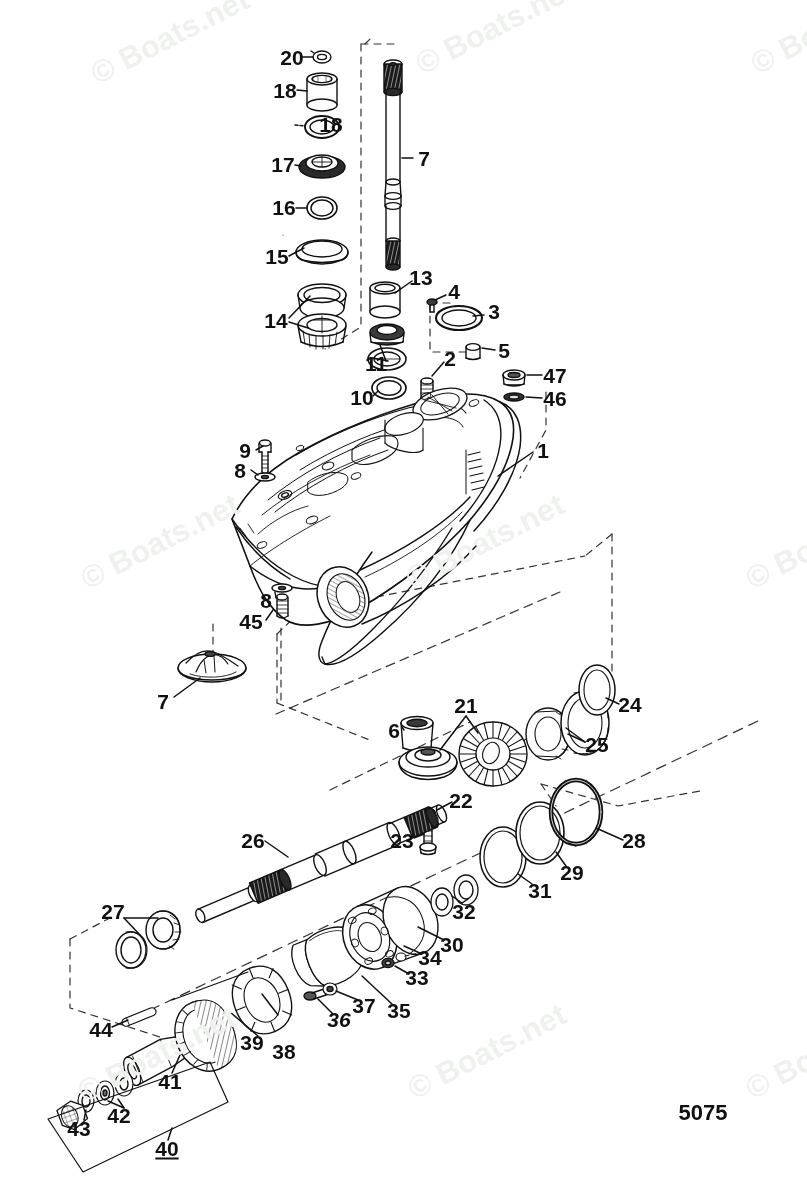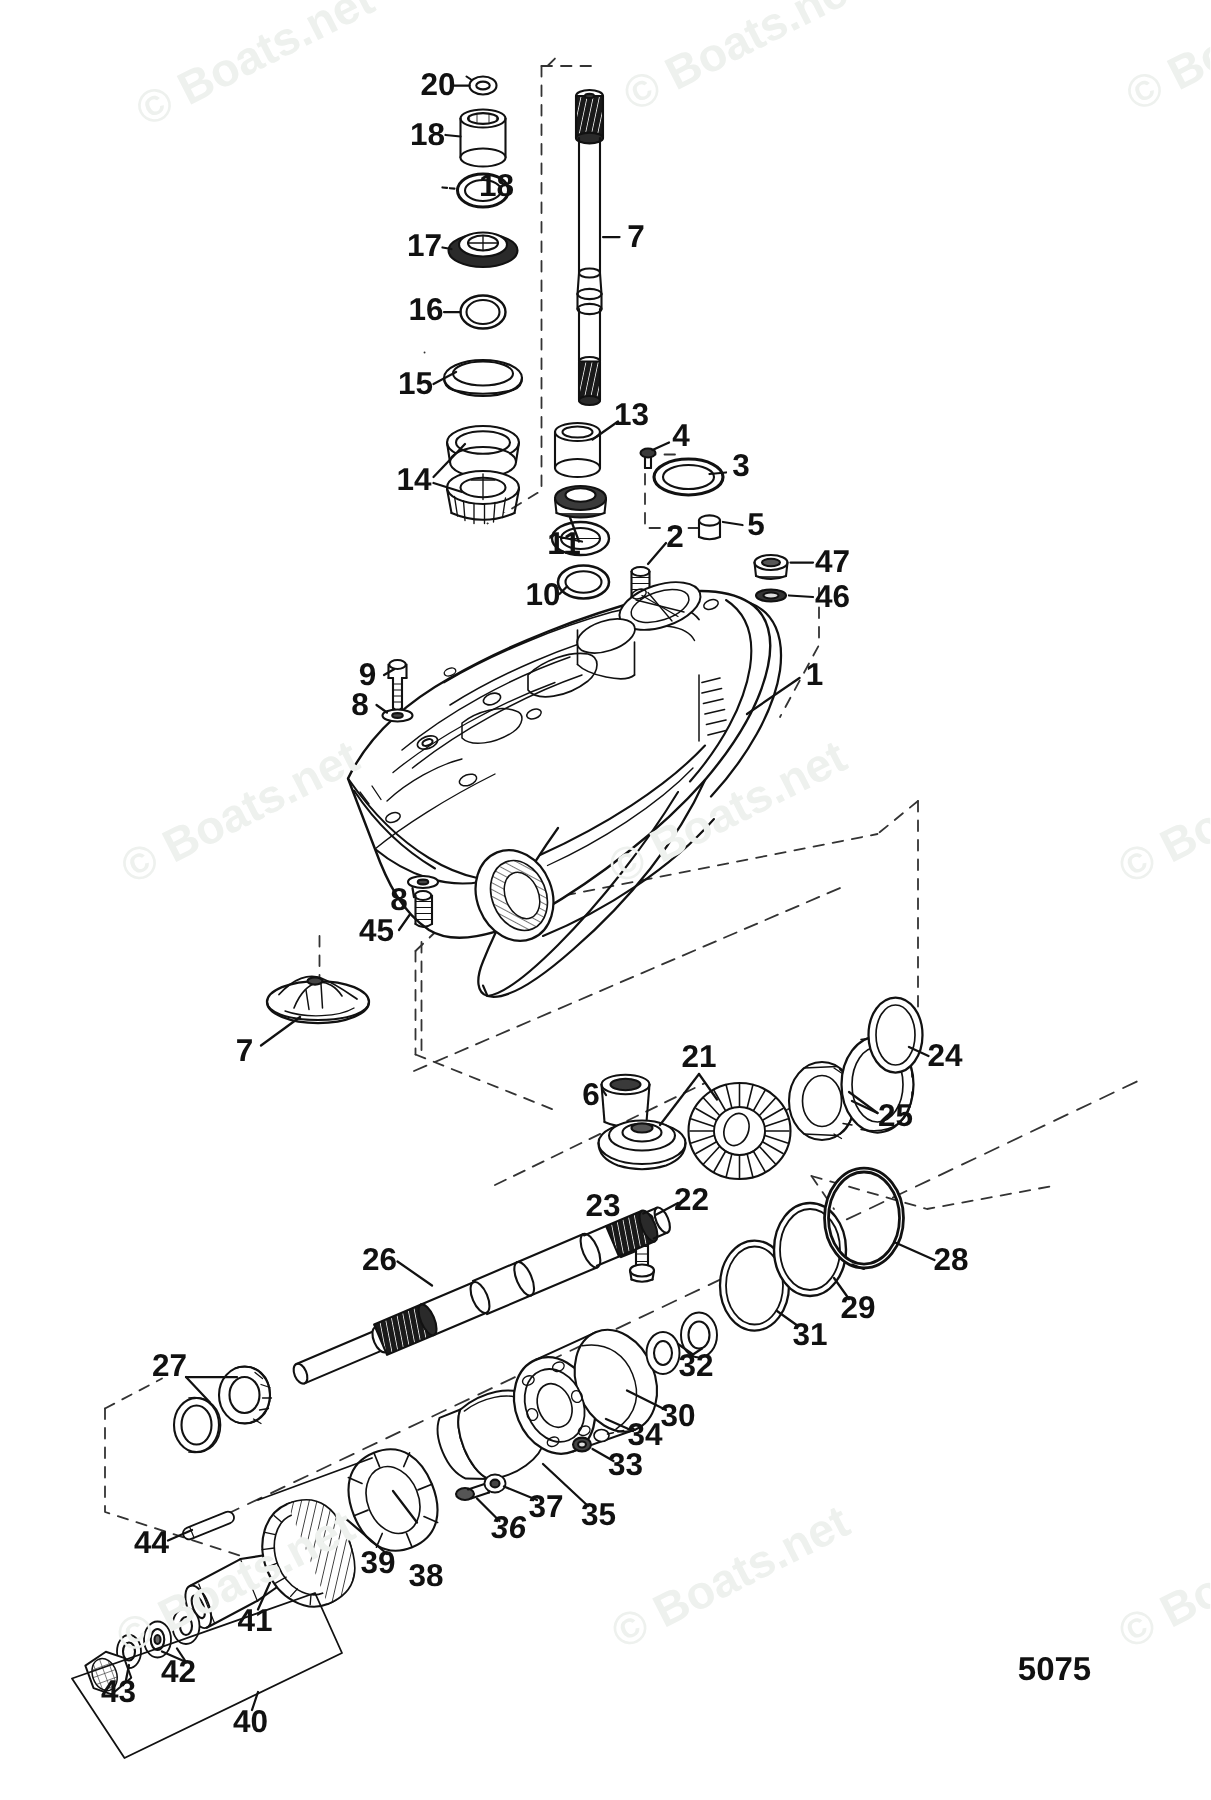--- a/index.html
+++ b/index.html
@@ -730,37 +730,37 @@
       <div class="callout" style="left: 245px; top: 450px;">9</div>
       <div class="callout" style="left: 240px; top: 470px;">8</div>
       <div class="callout" style="left: 266px; top: 600px;">8</div>
       <div class="callout" style="left: 251px; top: 621px;">45</div>
       <div class="callout" style="left: 163px; top: 701px;">7</div>
       <div class="callout" style="left: 466px; top: 705px;">21</div>
       <div class="callout" style="left: 394px; top: 730px;">6</div>
       <div class="callout" style="left: 630px; top: 704px;">24</div>
       <div class="callout" style="left: 597px; top: 744px;">25</div>
       <div class="callout" style="left: 461px; top: 800px;">22</div>
-      <div class="callout" style="left: 402px; top: 804px;">23</div>
+      <div class="callout" style="left: 402px; top: 840px;">23</div>
       <div class="callout" style="left: 634px; top: 840px;">28</div>
       <div class="callout" style="left: 572px; top: 872px;">29</div>
       <div class="callout" style="left: 253px; top: 840px;">26</div>
       <div class="callout" style="left: 540px; top: 890px; text-align: right;">31</div>
       <div class="callout" style="left: 464px; top: 911px;">32</div>
       <div class="callout" style="left: 113px; top: 911px;">27</div>
       <div class="callout" style="left: 452px; top: 944px;">30</div>
       <div class="callout" style="left: 430px; top: 957px;">34</div>
       <div class="callout" style="left: 417px; top: 977px;">33</div>
       <div class="callout" style="left: 399px; top: 1010px;">35</div>
       <div class="callout" style="left: 364px; top: 1005px;">37</div>
       <div class="callout" style="left: 339px; top: 1019px; font-style: italic;">36</div>
       <div class="callout" style="left: 284px; top: 1021px; margin-top: 30px;">38</div>
       <div class="callout" style="left: 252px; top: 1042px;">39</div>
       <div class="callout" style="left: 101px; top: 1029px;">44</div>
       <div class="callout" style="left: 170px; top: 1081px;">41</div>
       <div class="callout" style="left: 119px; top: 1115px;">42</div>
       <div class="callout" style="left: 79px; top: 1128px;">43</div>
-      <div class="callout" style="left: 167px; top: 1148px;">40</div>
+      <div class="callout" style="left: 167px; top: 1148px; text-decoration: underline;">40</div>
     </div>
 
   <div id="dnum">5075</div>
 
 </div>
 
 </body></html>

